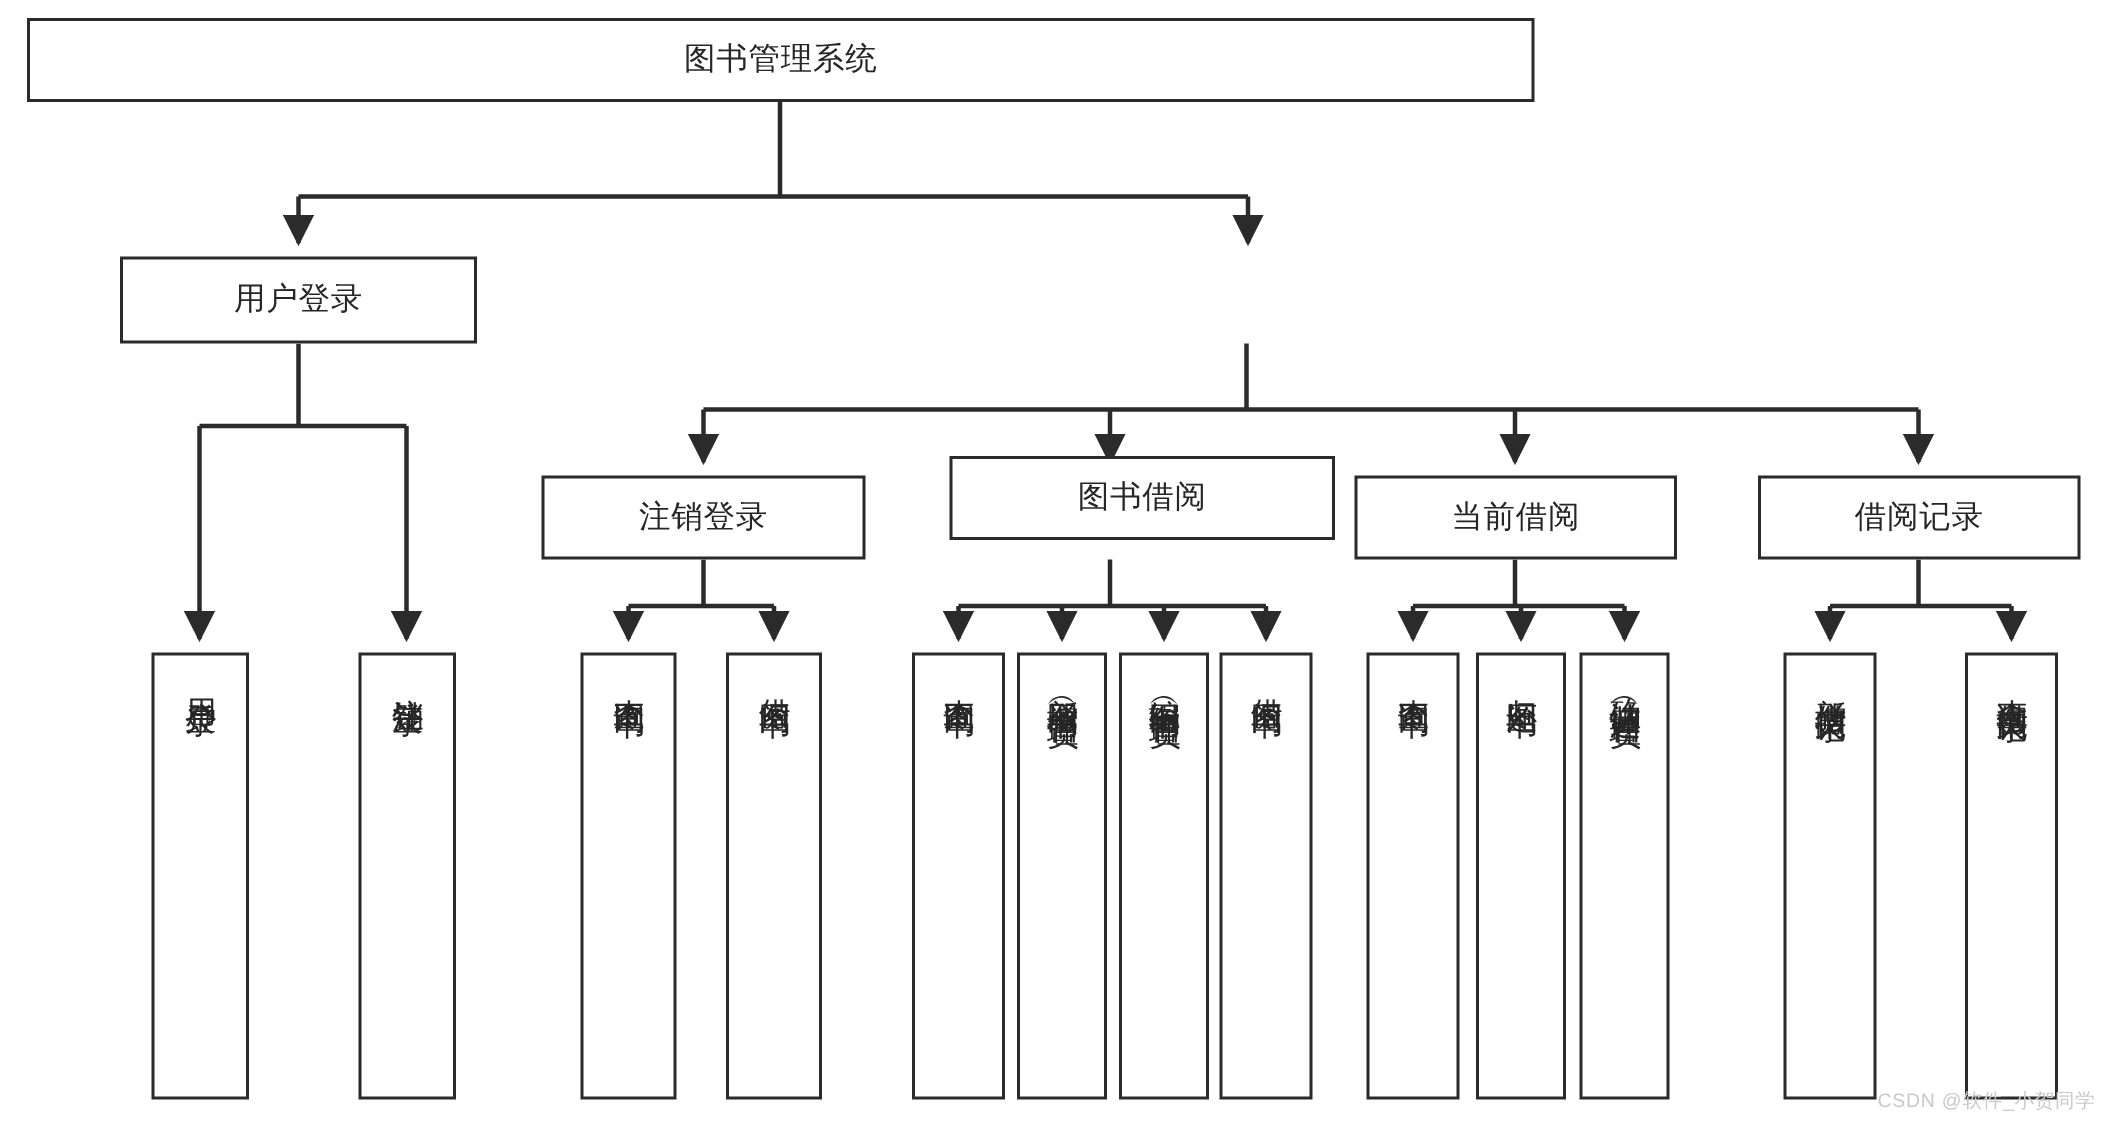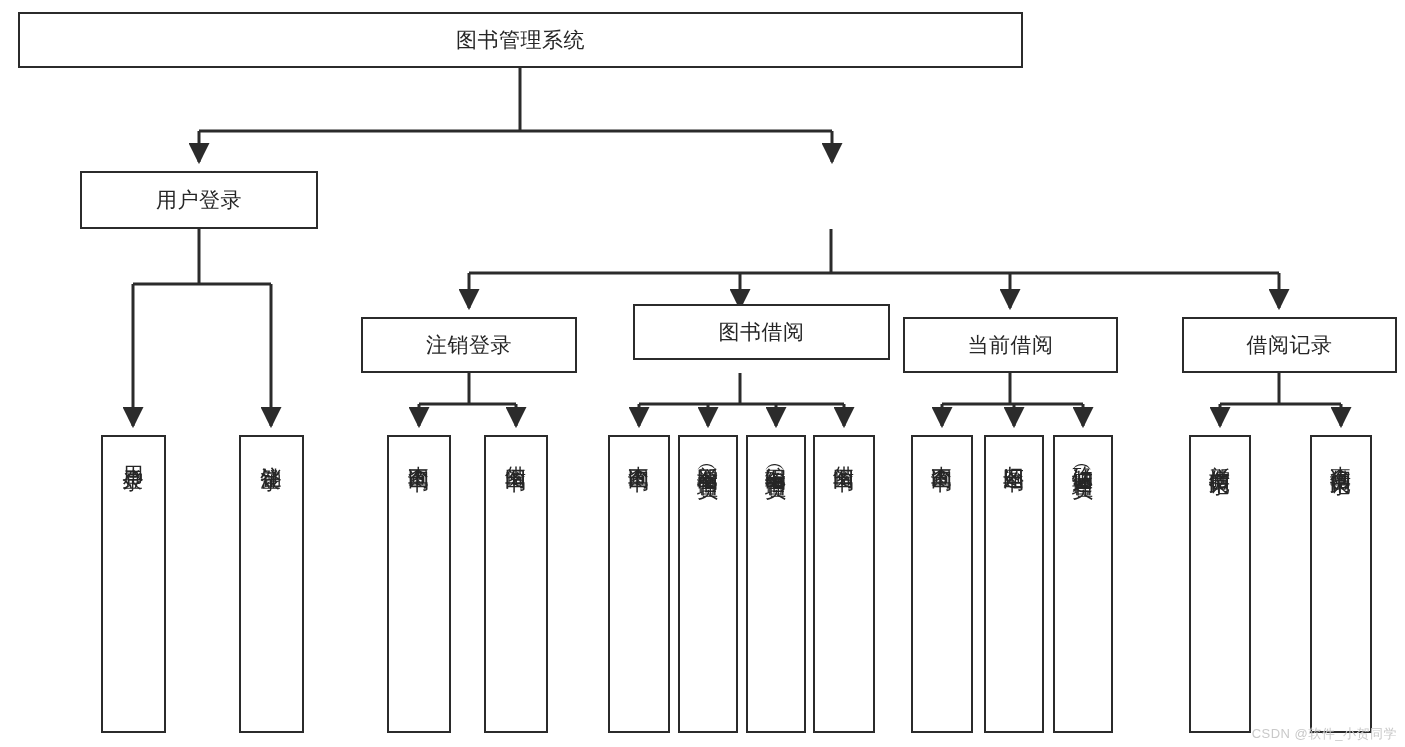--- a/index.html
+++ b/index.html
@@ -133,21 +133,21 @@
 
   <div class="node" style="left:361px; top:317px; width:216px; height:56px;">
     <span class="node-label">注销登录</span>
   </div>
   <div class="node" style="left:633px; top:304px; width:257px; height:56px;">
     <span class="node-label">图书借阅</span>
   </div>
   <div class="node" style="left:903px; top:317px; width:215px; height:56px;">
     <span class="node-label">当前借阅</span>
   </div>
-  <div class="node" style="left:1172px; top:317px; width:215px; height:56px;margin-left:10px;">
+  <div class="node" style="left:1172px; top:317px; width:215px; height:56px;">
     <span class="node-label">借阅记录</span>
   </div>
 
   <div class="node vertical" style="left:101px; top:435px; width:65px; height:298px;">
     <span class="node-label">用户登录</span>
   </div>
   <div class="node vertical" style="left:239px; top:435px; width:65px; height:298px;">
     <span class="node-label">注销登录</span>
   </div>
 

